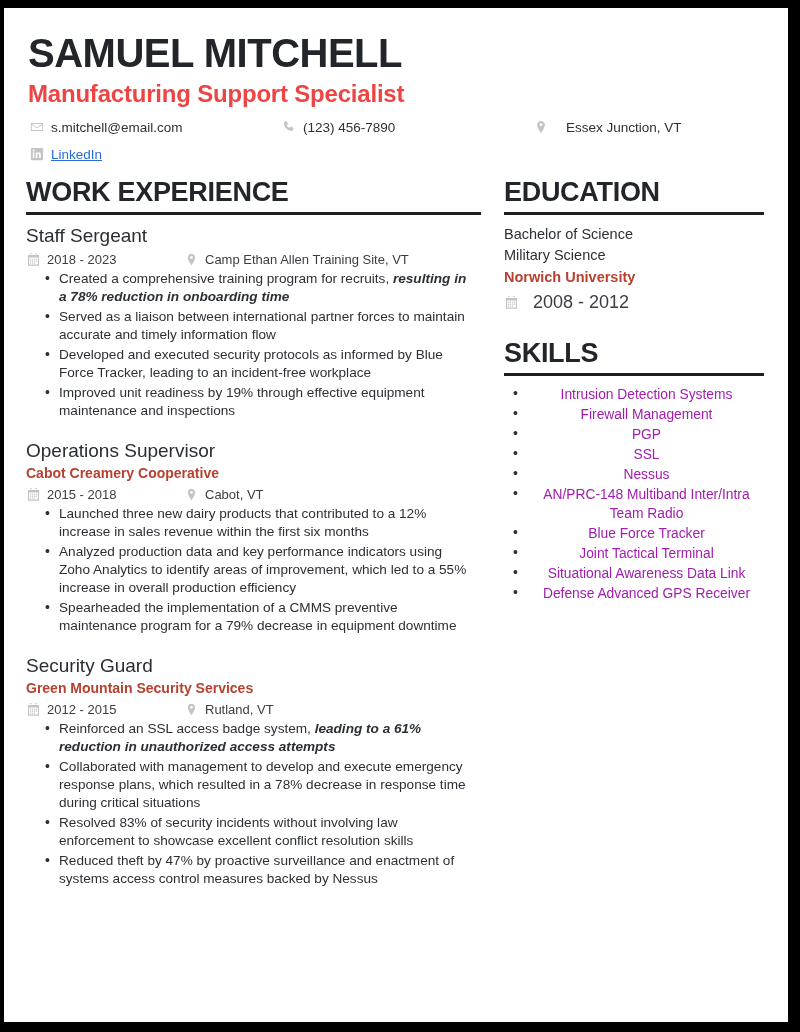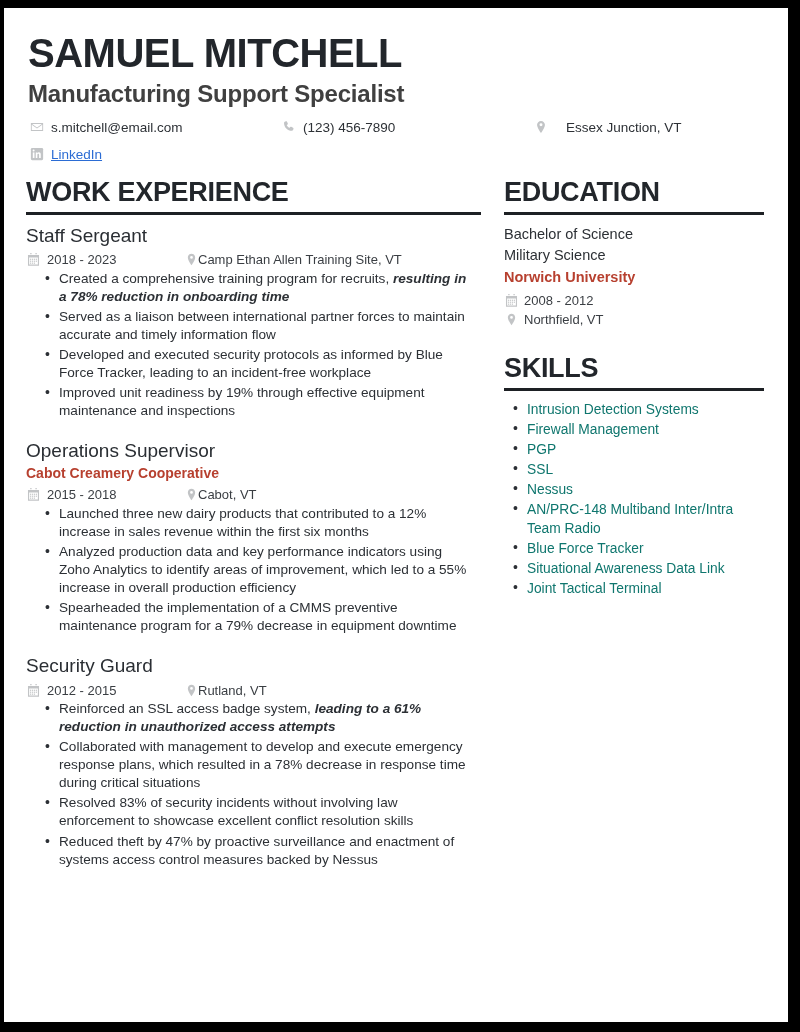--- a/index.html
+++ b/index.html
@@ -35,21 +35,21 @@
     font-weight: 700;
     letter-spacing: -0.5px;
     color: #22262b;
     line-height: 1.05;
     margin: 2px 0 0 2px;
     white-space: nowrap;
   }
   .headline {
     font-size: 24px;
     font-weight: 700;
-    color: #404040;
+    color: #ef4444;
     margin: 7px 0 0 2px;
     letter-spacing: -0.2px;
     line-height: 1.1;
   }
   .contact-grid {
     margin-top: 13px;
     position: relative;
     height: 52px;
   }
   .contact-item {
@@ -126,21 +126,21 @@
   }
   .meta-row {
     display: flex;
     align-items: center;
     margin: 5px 0 2px 0;
     font-size: 13px;
     color: #3a3e43;
     line-height: 1;
   }
   .meta-date  { display: flex; align-items: center; gap: 7px; width: 158px; flex: 0 0 158px; }
-  .meta-place { display: flex; align-items: center; }
+  .meta-place { display: flex; align-items: center; gap: 7px; }
 
   ul.bullets {
     list-style: none;
     margin: 3px 0 0 0;
     padding: 0 0 0 18px;
   }
   ul.bullets li {
     position: relative;
     font-size: 13.6px;
     line-height: 1.33;
@@ -170,41 +170,42 @@
   .edu-school {
     font-size: 14.5px;
     font-weight: 700;
     color: #b7402f;
     line-height: 1.45;
     margin-top: 1px;
   }
   .edu-meta {
     display: flex;
     align-items: center;
-    gap: 6px;
-    font-size: 13px;
+    gap: 15px;
+    font-size: 18px;
     color: #3a3e43;
     margin-top: 5px;
     line-height: 1;
   }
 
   .skills-gap { height: 28px; }
 
   ul.skills {
     list-style: none;
     margin: 0;
     padding: 0 0 0 8px;
   }
   ul.skills li {
     position: relative;
     font-size: 13.8px;
     line-height: 1.38;
-    color: #0f766e;
+    color: #a21caf;
     padding-left: 15px;
     margin-bottom: 1px;
+    text-align: center;
   }
   ul.skills li::before {
     content: "\2022";
     position: absolute;
     left: 1px;
     top: -1px;
     font-size: 14px;
     color: #2c3035;
   }
 </style>
@@ -349,20 +350,21 @@
             </div>
             <ul class="bullets">
                 <li>Launched three new dairy products that contributed to a 12% increase in sales revenue within the first six months</li>
                 <li>Analyzed production data and key performance indicators using Zoho Analytics to identify areas of improvement, which led to a 55% increase in overall production efficiency</li>
                 <li>Spearheaded the implementation of a CMMS preventive maintenance program for a 79% decrease in equipment downtime</li>
               </ul>
           </div>
 
           <div class="job">
             <div class="job-title">Security Guard</div>
+            <div class="job-company">Green Mountain Security Services</div>
             <div class="meta-row">
               <span class="meta-date">
                 <span class="ico">
                   <svg width="13" height="13" viewBox="0 0 16 16" fill="currentColor">
                       <path d="M4 0h1.6v1.6H4V0zm6.4 0H12v1.6h-1.6V0zM1.2 2.4h13.6v13.2H1.2V2.4zm1.4 3.2v8.6h10.8V5.6H2.6z"></path>
                       <g fill="currentColor">
                         <rect x="3.6" y="7" width="1.5" height="1.4"></rect>
                         <rect x="6" y="7" width="1.5" height="1.4"></rect>
                         <rect x="8.4" y="7" width="1.5" height="1.4"></rect>
                         <rect x="10.8" y="7" width="1.5" height="1.4"></rect>
@@ -420,45 +422,38 @@
                       <rect x="8.4" y="9.4" width="1.5" height="1.4"></rect>
                       <rect x="10.8" y="9.4" width="1.5" height="1.4"></rect>
                       <rect x="3.6" y="11.8" width="1.5" height="1.4"></rect>
                       <rect x="6" y="11.8" width="1.5" height="1.4"></rect>
                       <rect x="8.4" y="11.8" width="1.5" height="1.4"></rect>
                     </g>
                   </svg>
               </span>
               <span>2008 - 2012</span>
             </div>
-            <div class="edu-meta">
-              <span class="ico">
-                <svg width="13" height="13" viewBox="0 0 16 16" fill="currentColor">
-                    <path d="M8 1C5.5 1 3.5 3 3.5 5.5 3.5 9 8 15 8 15s4.5-6 4.5-9.5C12.5 3 10.5 1 8 1zm0 6.2a1.7 1.7 0 110-3.4 1.7 1.7 0 010 3.4z"></path>
-                  </svg>
-              </span>
-              <span>Northfield, VT</span>
-            </div>
           </div>
 
           <div class="skills-gap"></div>
 
           <div class="section-title">SKILLS</div>
           <div class="rule"></div>
 
           <ul class="skills">
               <li>Intrusion Detection Systems</li>
               <li>Firewall Management</li>
               <li>PGP</li>
               <li>SSL</li>
               <li>Nessus</li>
               <li>AN/PRC-148 Multiband Inter/Intra Team Radio</li>
               <li>Blue Force Tracker</li>
+              <li>Joint Tactical Terminal</li>
               <li>Situational Awareness Data Link</li>
-              <li>Joint Tactical Terminal</li>
+              <li>Defense Advanced GPS Receiver</li>
             </ul>
 
         </div>
 
       </div>
     </div>
   </div>
 </div>
 
 </body></html>

